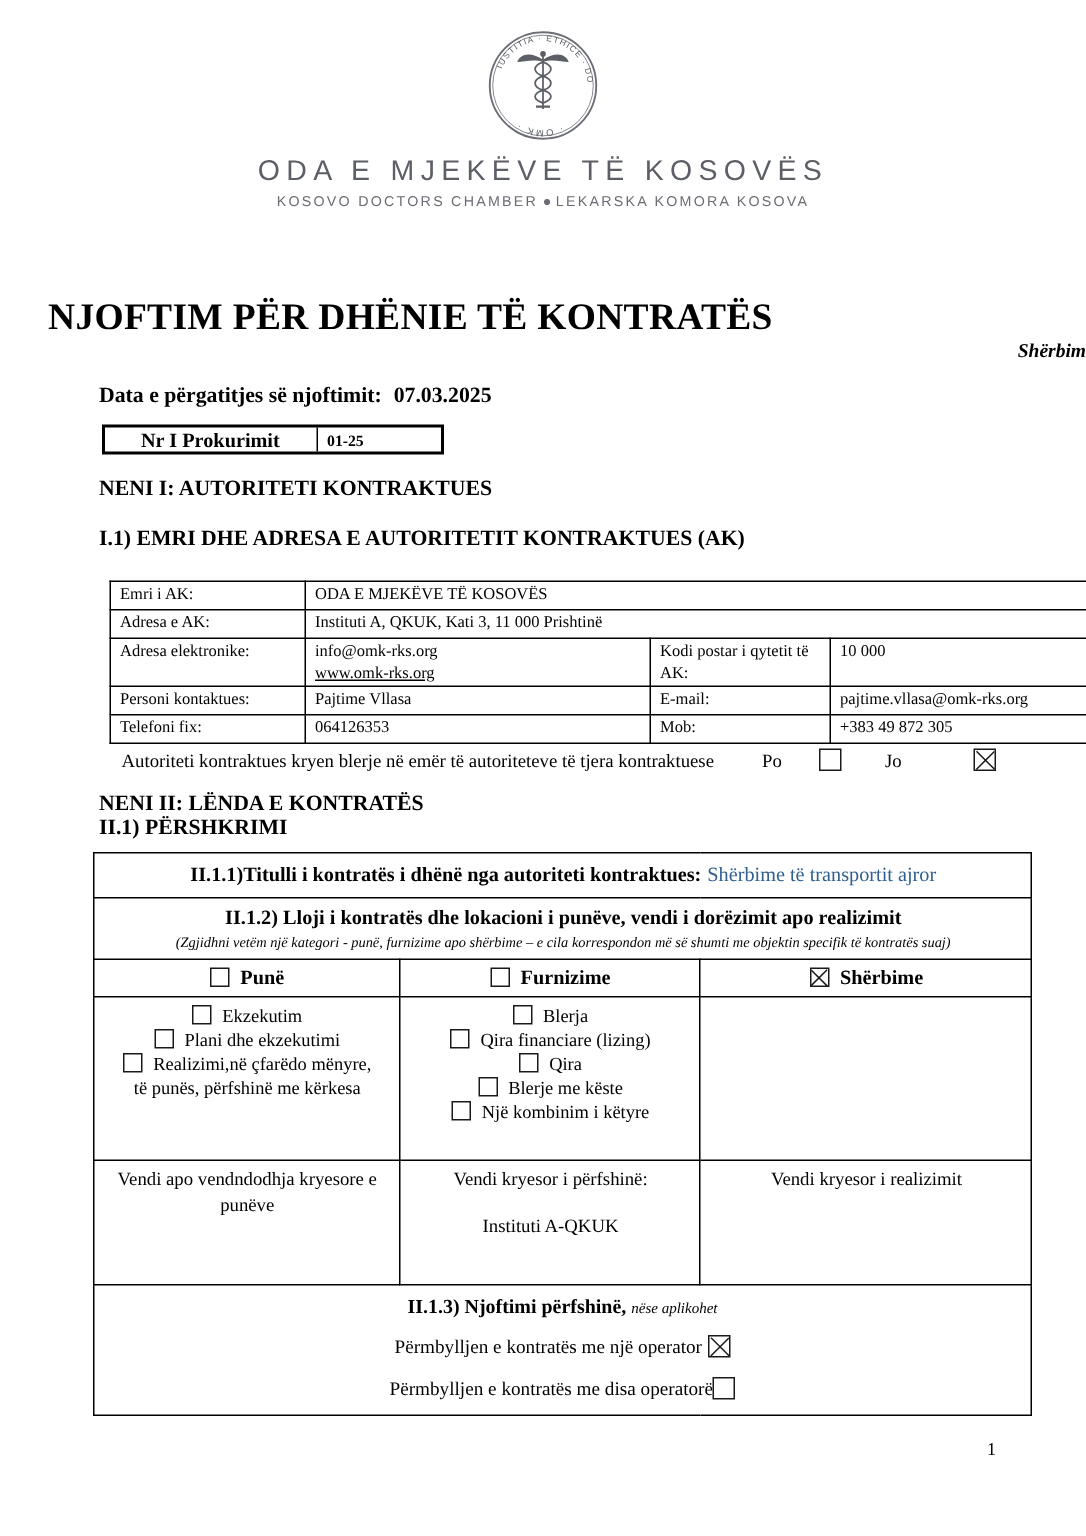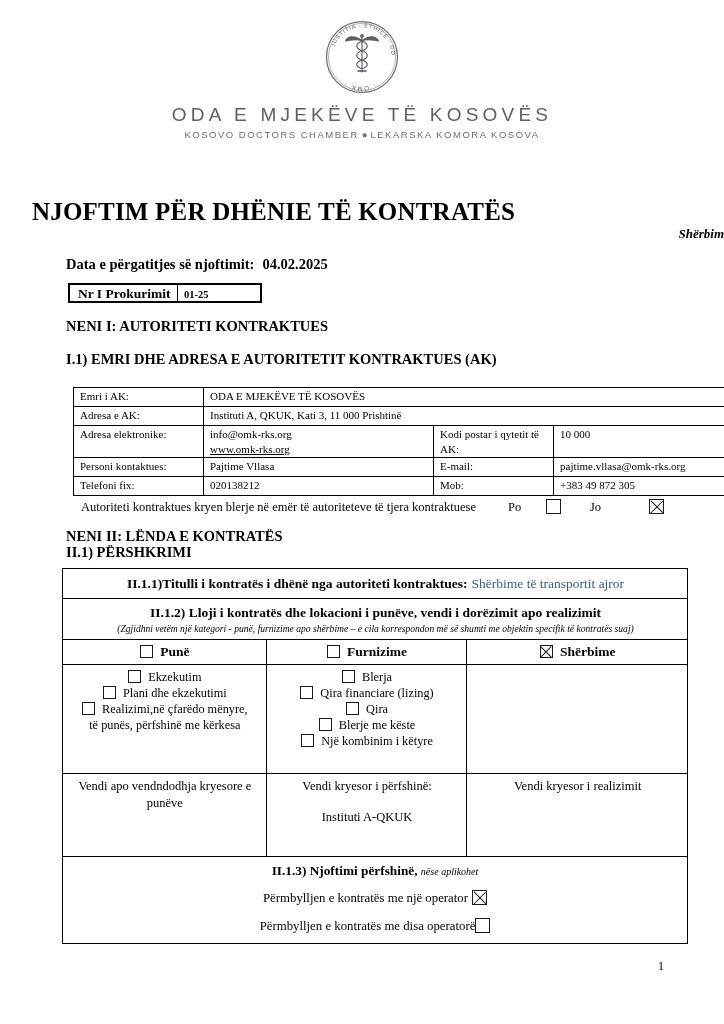--- a/index.html
+++ b/index.html
@@ -90,25 +90,25 @@
   .proc-box {
     position: absolute;
     left: 68px;
     top: 283px;
     border: 2px solid #000;
     display: flex;
     height: 20px;
     box-sizing: border-box;
   }
   .proc-label {
-    width: 108px;
+    width: 142px;
     border-right: 1.5px solid #000;
     font-size: 13.5px;
     font-weight: bold;
-    padding: 1px 6px 0 8px;
+    padding: 1px 6px 0 24px;
     box-sizing: border-box;
     line-height: 16px;
   }
   .proc-value {
     width: 82px;
     font-size: 10.5px;
     font-weight: bold;
     padding: 2px 6px 0 6px;
     box-sizing: border-box;
     line-height: 16px;
@@ -263,21 +263,21 @@
     <div class="org-name">ODA E MJEKËVE TË KOSOVËS</div>
     <div class="org-sub">
       <span>KOSOVO DOCTORS CHAMBER</span><span class="dot">●</span><span>LEKARSKA KOMORA KOSOVA</span>
     </div>
   </div>
 
   <div class="doc-title">NJOFTIM PËR DHËNIE TË KONTRATËS</div>
   <div class="doc-subtitle">Shërbim</div>
 
   <div class="date-line">
-    <span>Data e përgatitjes së njoftimit:</span><span class="val">04.02.2025</span>
+    <span>Data e përgatitjes së njoftimit:</span><span class="val">07.03.2025</span>
   </div>
 
   <div class="proc-box">
     <div class="proc-label">Nr I Prokurimit</div>
     <div class="proc-value">01-25</div>
   </div>
 
   <div class="heading" id="h-neni1">NENI I: AUTORITETI KONTRAKTUES</div>
   <div class="heading" id="h-i1">I.1) EMRI DHE ADRESA E AUTORITETIT KONTRAKTUES (AK)</div>
 
@@ -301,21 +301,21 @@
         <td>10 000</td>
       </tr>
       <tr>
         <td class="lbl">Personi kontaktues:</td>
         <td>Pajtime Vllasa</td>
         <td>E-mail:</td>
         <td>pajtime.vllasa@omk-rks.org</td>
       </tr>
       <tr>
         <td class="lbl">Telefoni fix:</td>
-        <td>020138212</td>
+        <td>064126353</td>
         <td>Mob:</td>
         <td>+383 49 872 305</td>
       </tr>
     </tbody>
   </table>
 
   <div class="pojo-row">
     <span class="txt">Autoriteti kontraktues kryen blerje në emër të autoriteteve të tjera kontraktuese</span>
     <span class="lbl-po">Po</span>
     <span class="cb lg box-po"></span>

